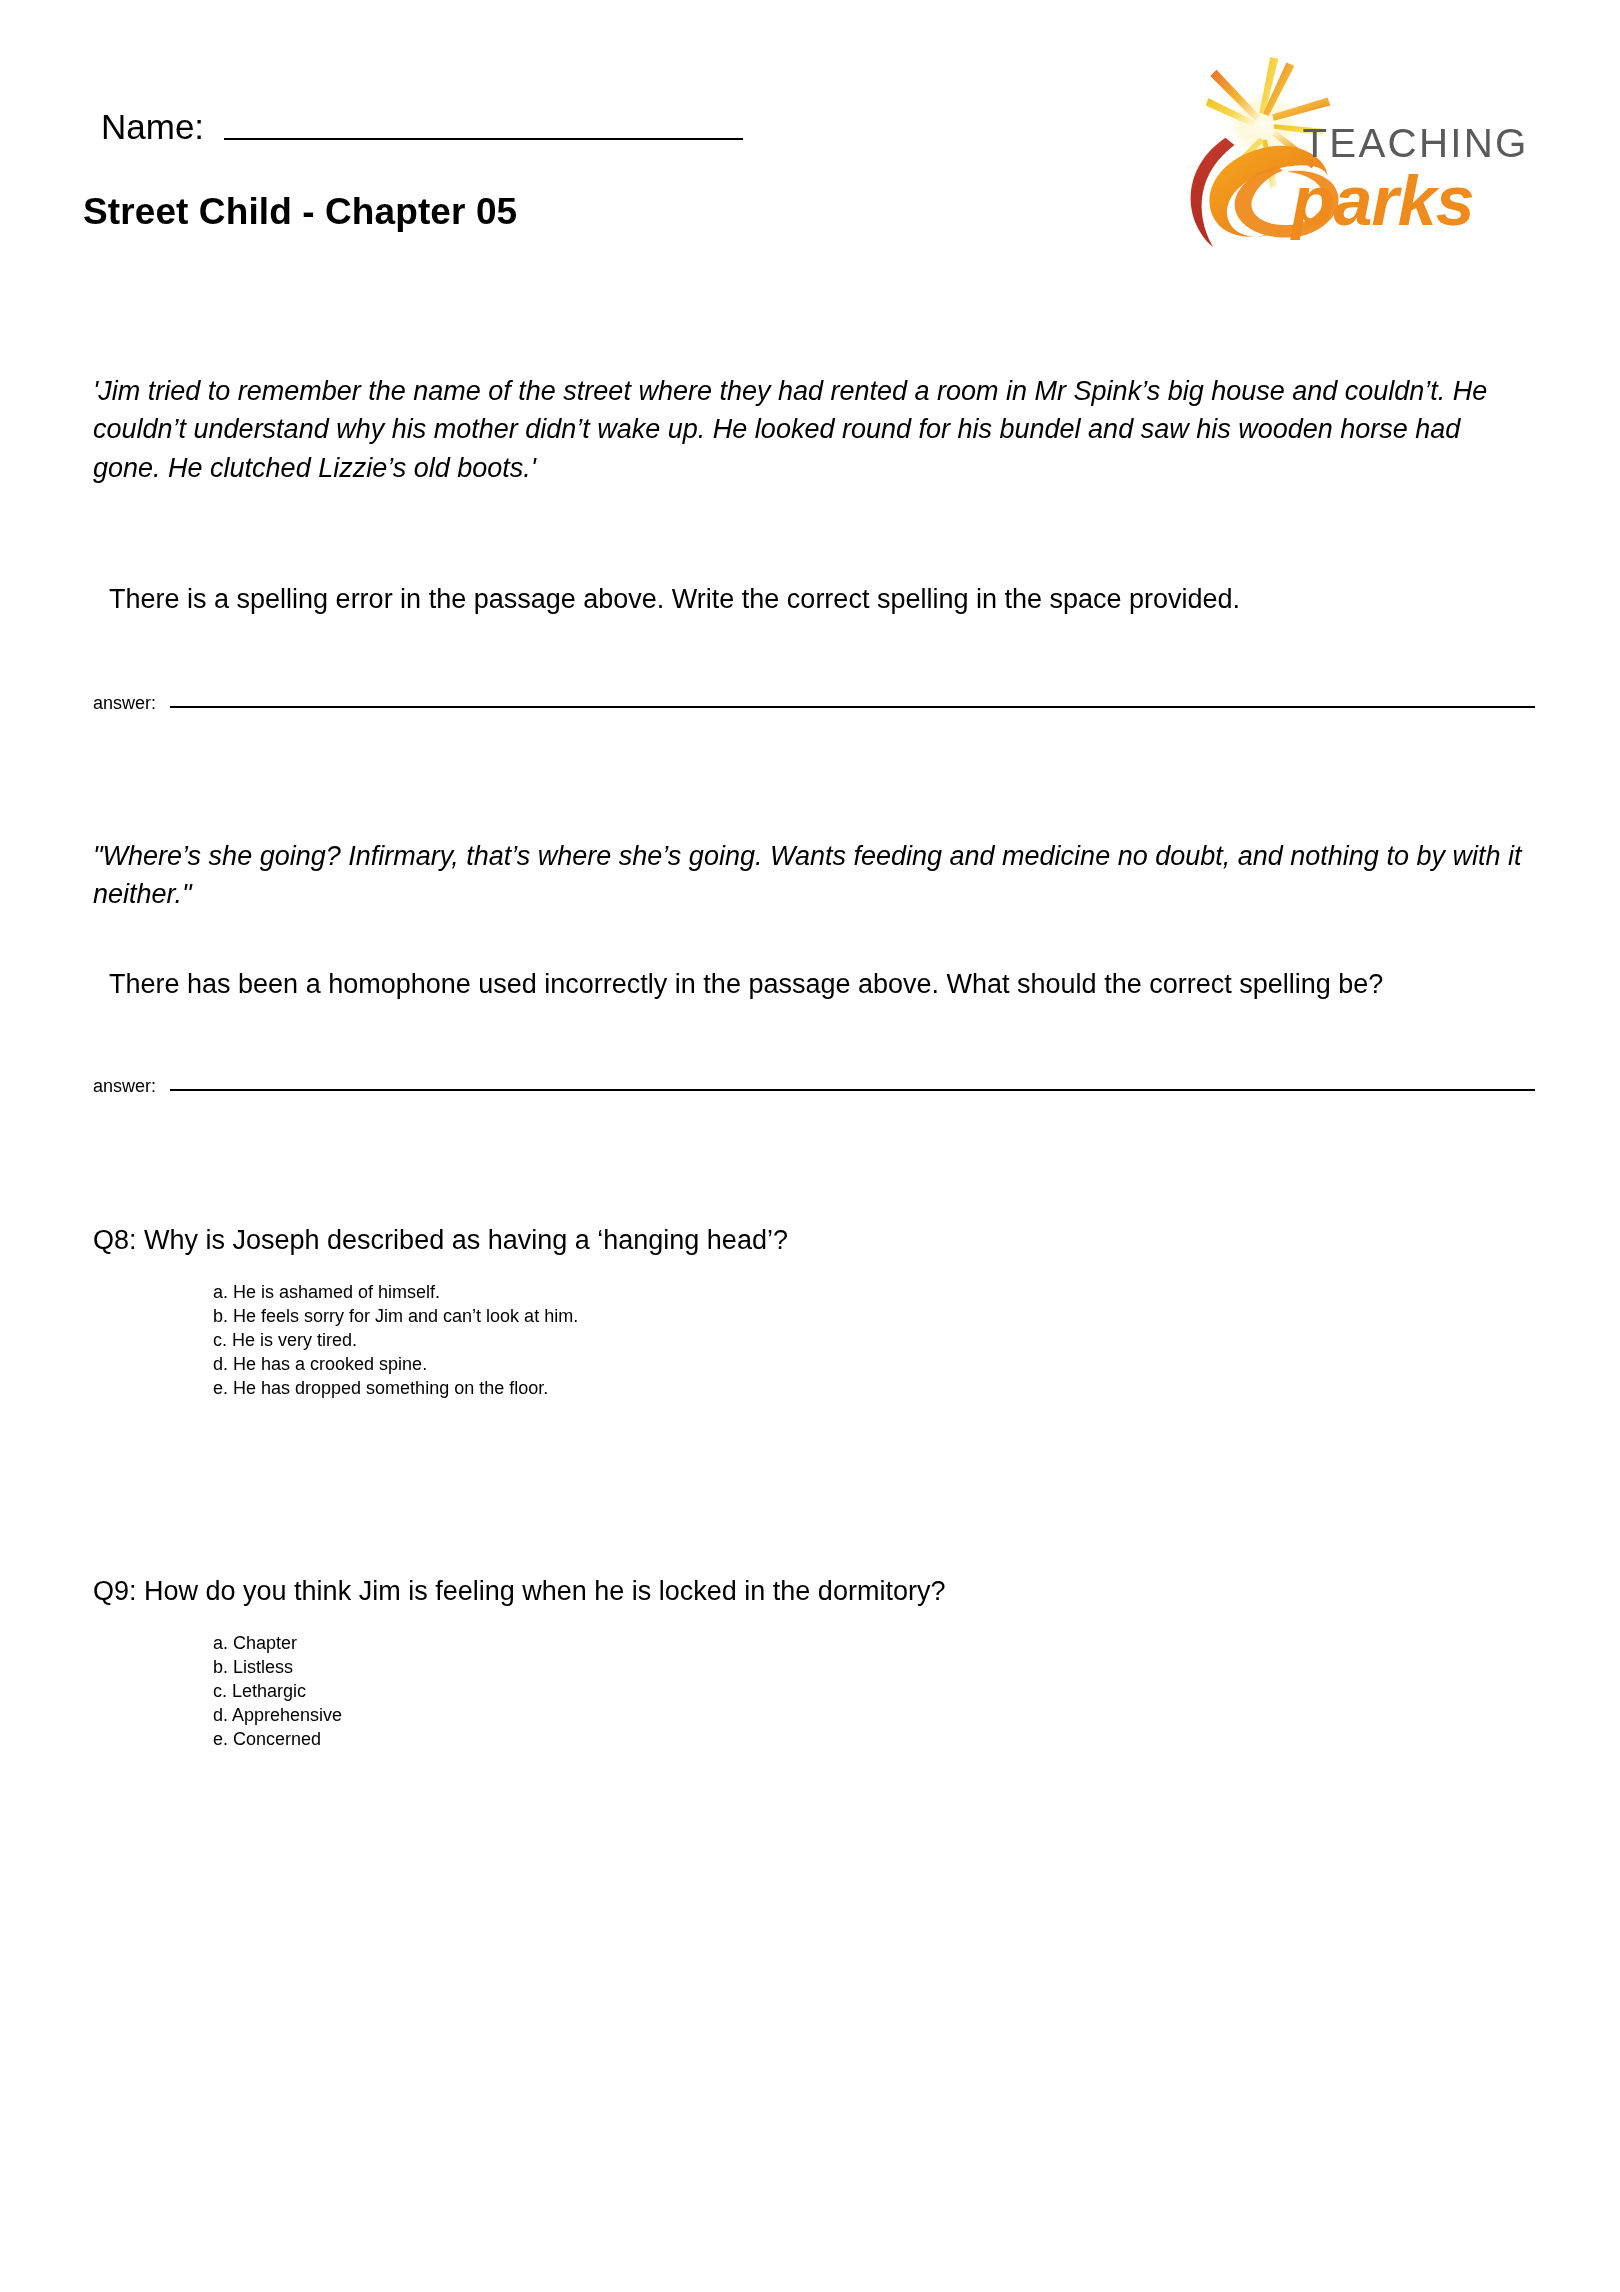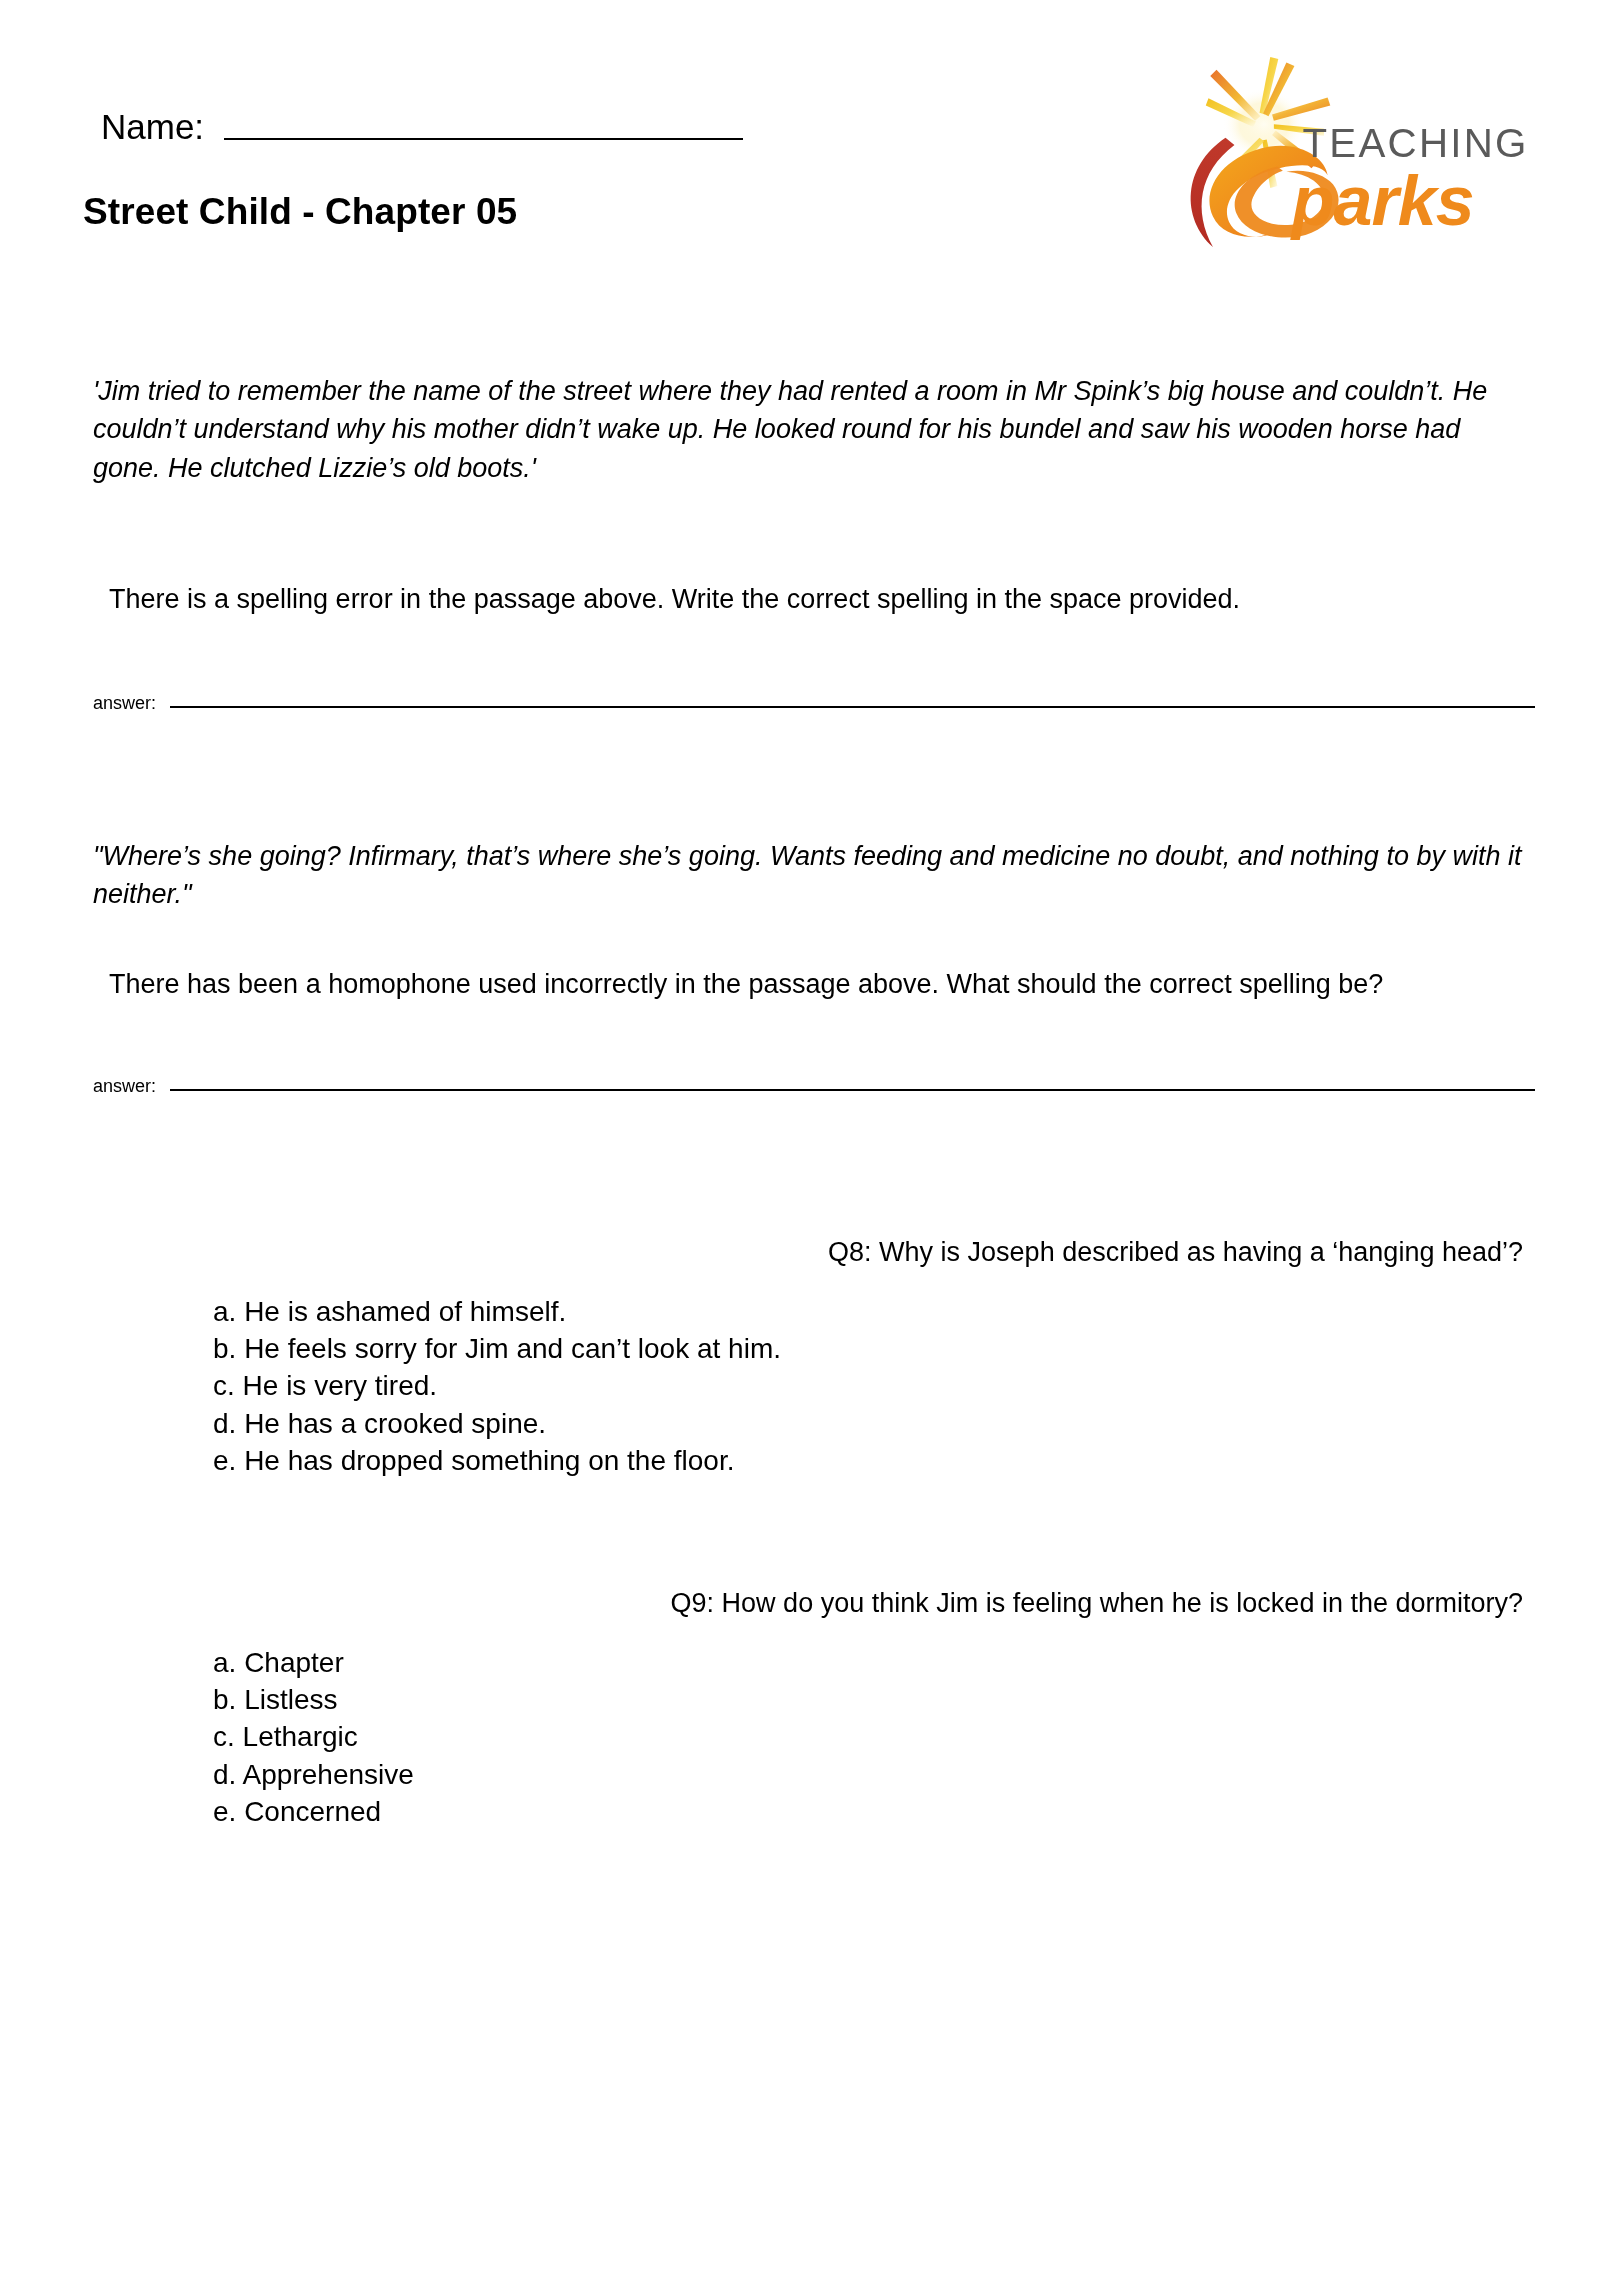--- a/index.html
+++ b/index.html
@@ -88,22 +88,21 @@
     text-align: left;
   }
   .prompt {
     font-size: 27px;
     line-height: 1.42;
     margin: 16px;
   }
   .qtext {
     font-size: 27px;
     line-height: 1.42;
-    margin: 12px;
-    text-align: right;
+    margin: 0;
   }
 
   .answer-row {
     position: absolute;
     left: 93px;
     display: flex;
     align-items: flex-end;
     width: 1442px;
   }
   .answer-label {
@@ -119,21 +118,21 @@
     margin-left: 14.3px;
     margin-bottom: 4.5px;
   }
 
   .options {
     list-style: none;
     margin: 0;
     padding: 0;
   }
   .options li {
-    font-size: 28px;
+    font-size: 18px;
     line-height: 1.33;
     margin: 0;
     padding: 0;
     white-space: nowrap;
   }
   .opt-indent { margin-left: 120px; }
 </style>
 </head>
 <body>
 

